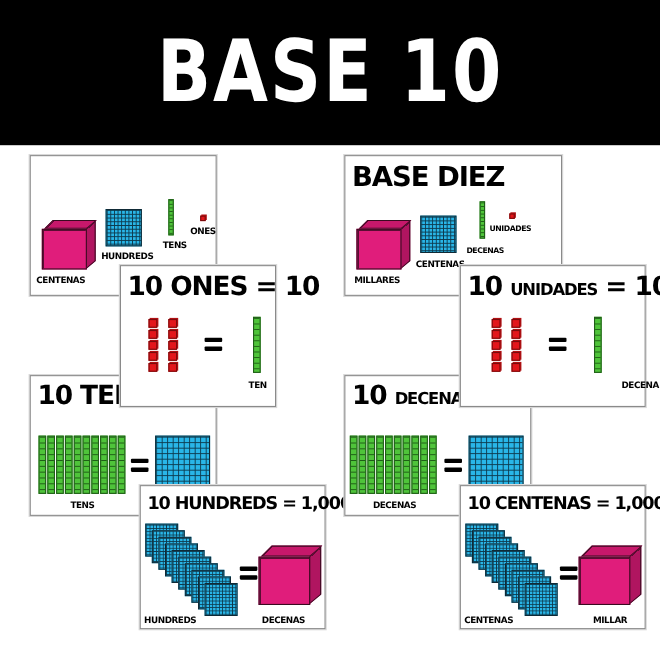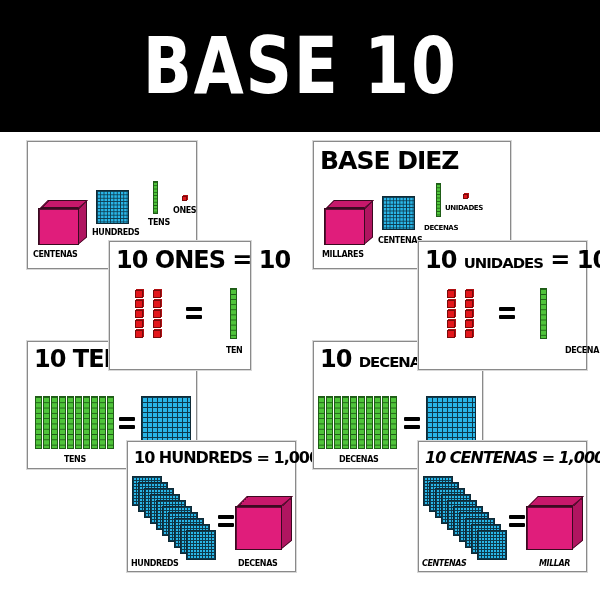--- a/index.html
+++ b/index.html
@@ -178,21 +178,21 @@
       <div class="unit" style="left:46px;top:58px;width:8px;height:8px;"></div>
       <div class="unit" style="left:46px;top:68px;width:8px;height:8px;"></div>
       <div class="unit" style="left:46px;top:78px;width:8px;height:8px;"></div>
       <div class="unit" style="left:46px;top:88px;width:8px;height:8px;"></div>
     </div>
     <div class="eq" style="left:80px;top:64px;"></div>
     <div class="rod" style="left:121px;top:46px;width:7px;height:51px;background-size:100% 5.1px;"></div>
     <div class="lbl" style="left:108px;top:104px;margin-left:38px;">DECENA</div>
   </div>
 
-  <div class="card" style="left:418px;top:441px;width:169px;height:131px;font-style:italic;">
+  <div class="card" style="left:418px;top:441px;width:169px;height:131px;">
     <div class="card-title" style="font-size:16px;top:6px;">
       <span>10</span>
       <span>CENTENAS</span>
       <span>= 1,000</span>
     </div>
     <div>
       <div class="flat" style="left:4px;top:34px;width:30px;height:30px;background-size:3px 3px;"></div>
       <div class="flat" style="left:10px;top:40px;width:30px;height:30px;background-size:3px 3px;"></div>
       <div class="flat" style="left:16px;top:46px;width:30px;height:30px;background-size:3px 3px;"></div>
       <div class="flat" style="left:22px;top:52px;width:30px;height:30px;background-size:3px 3px;"></div>

